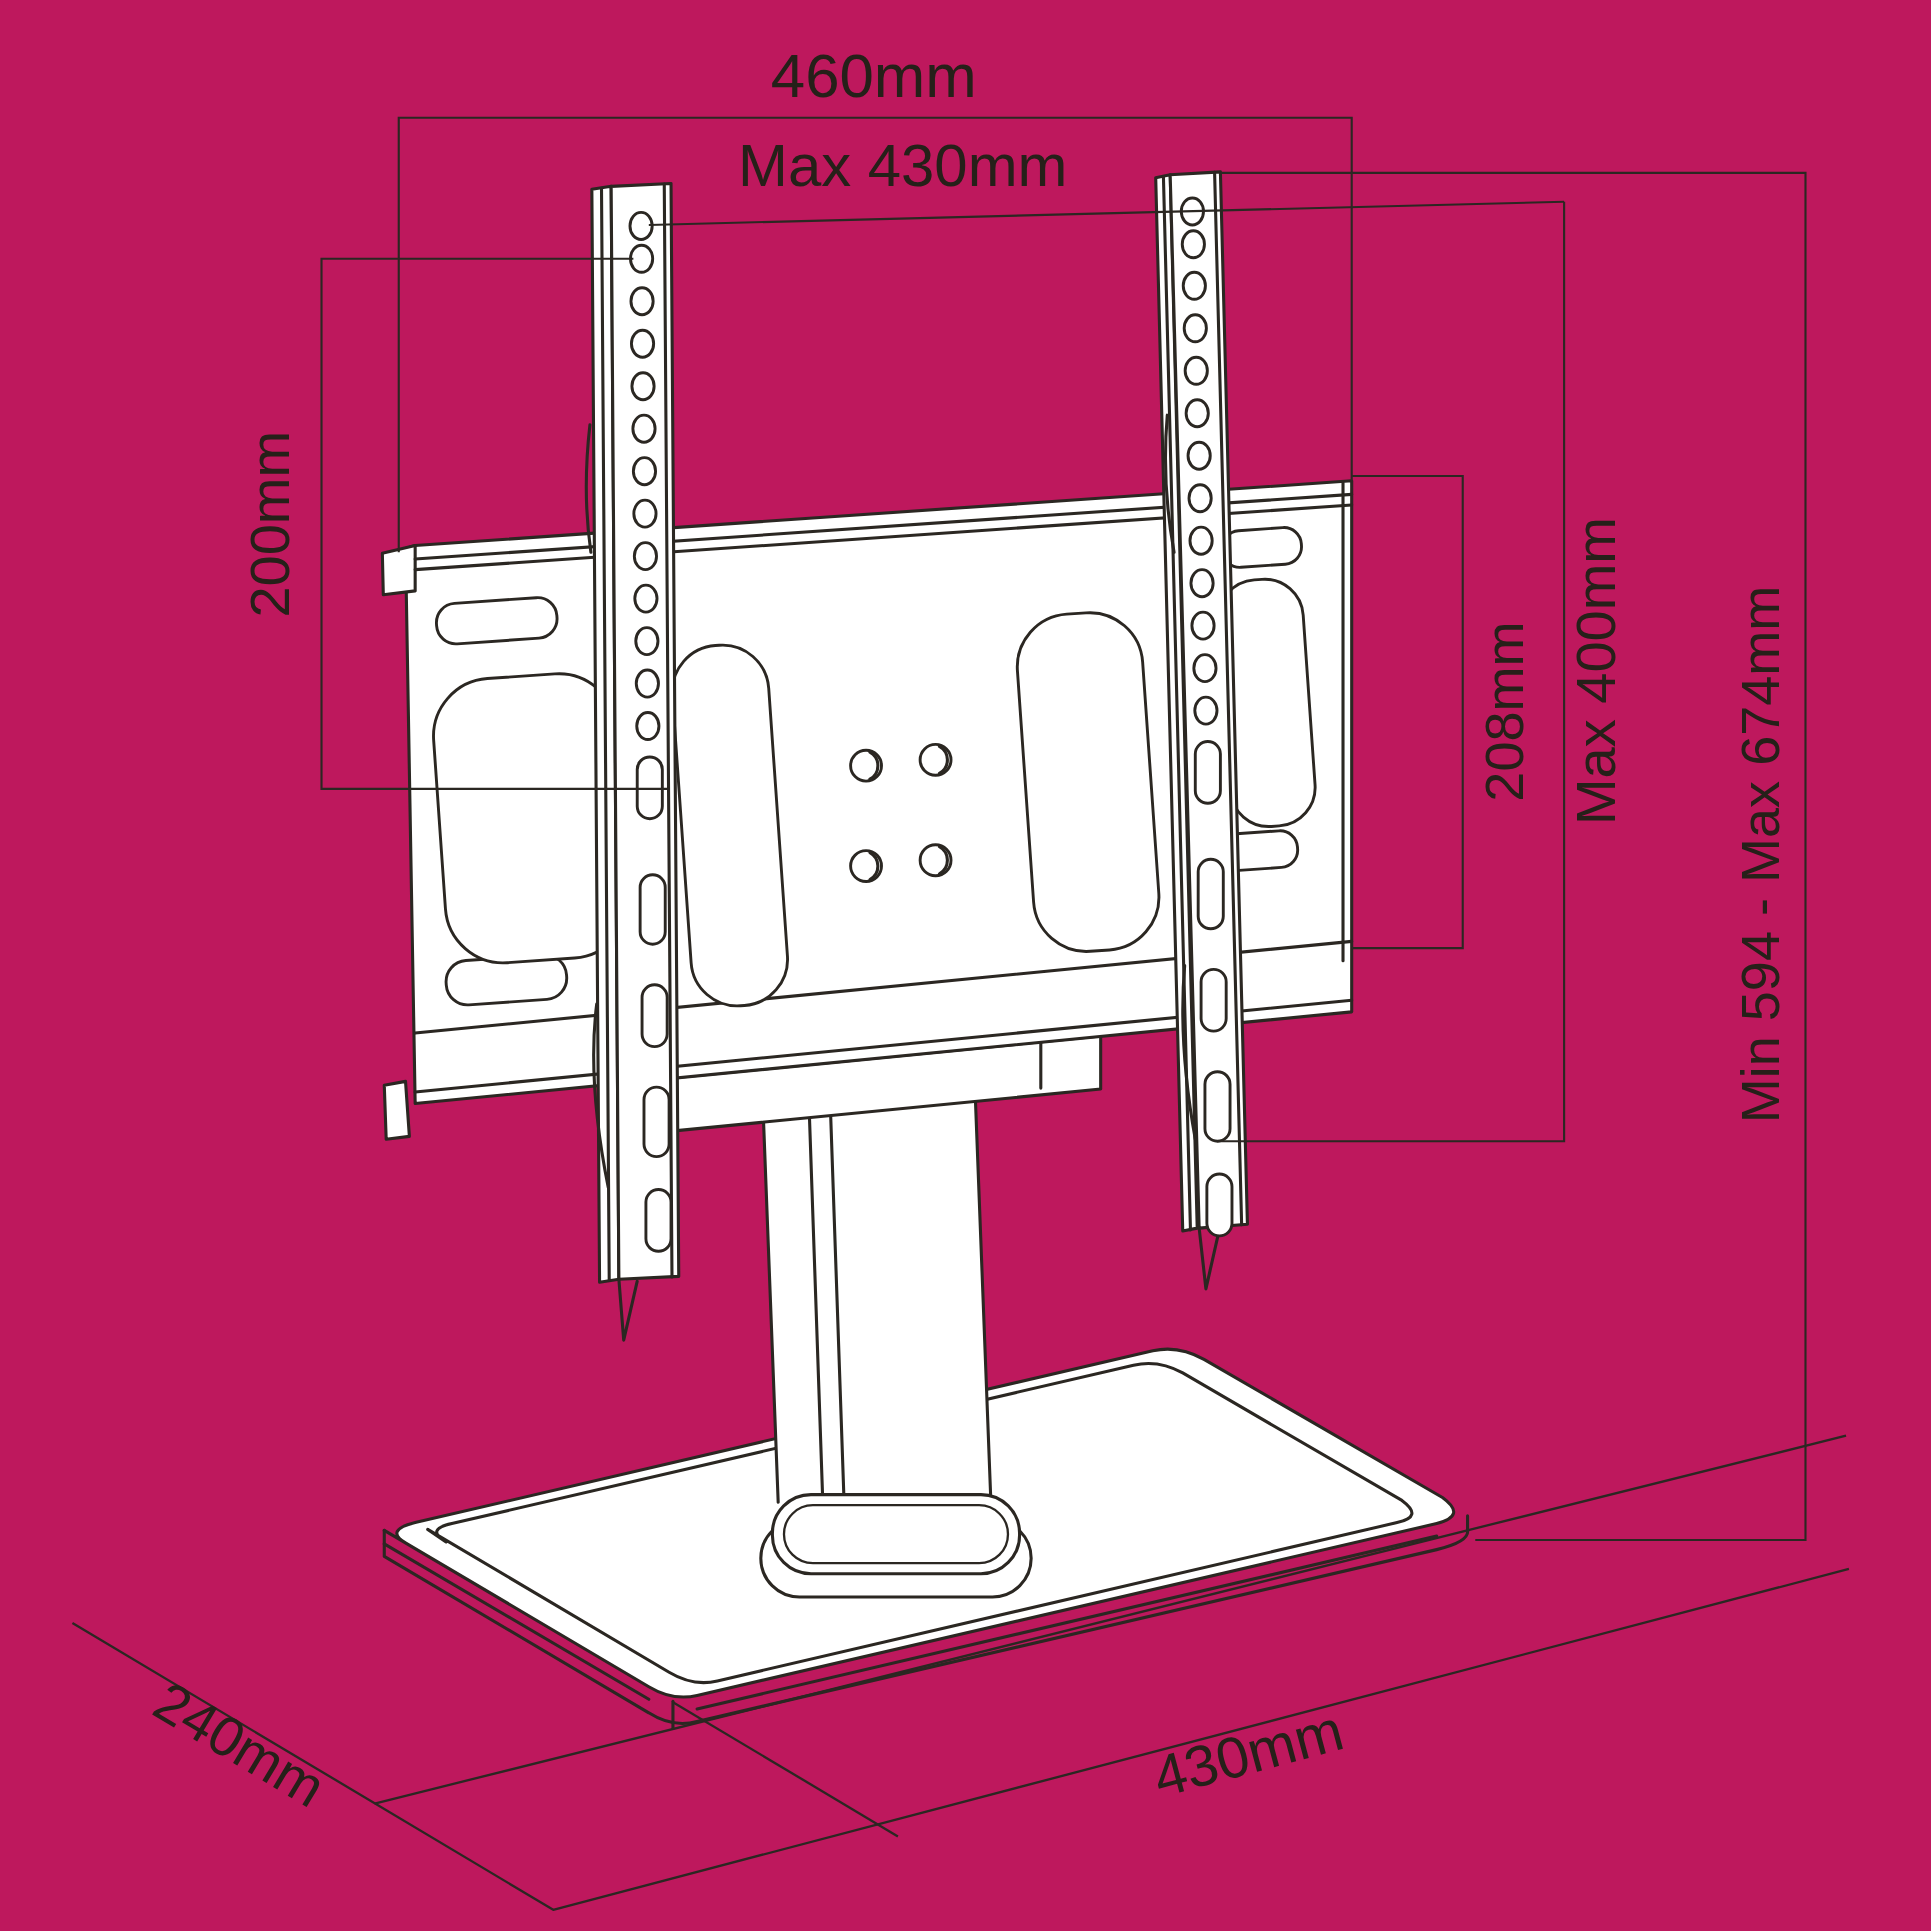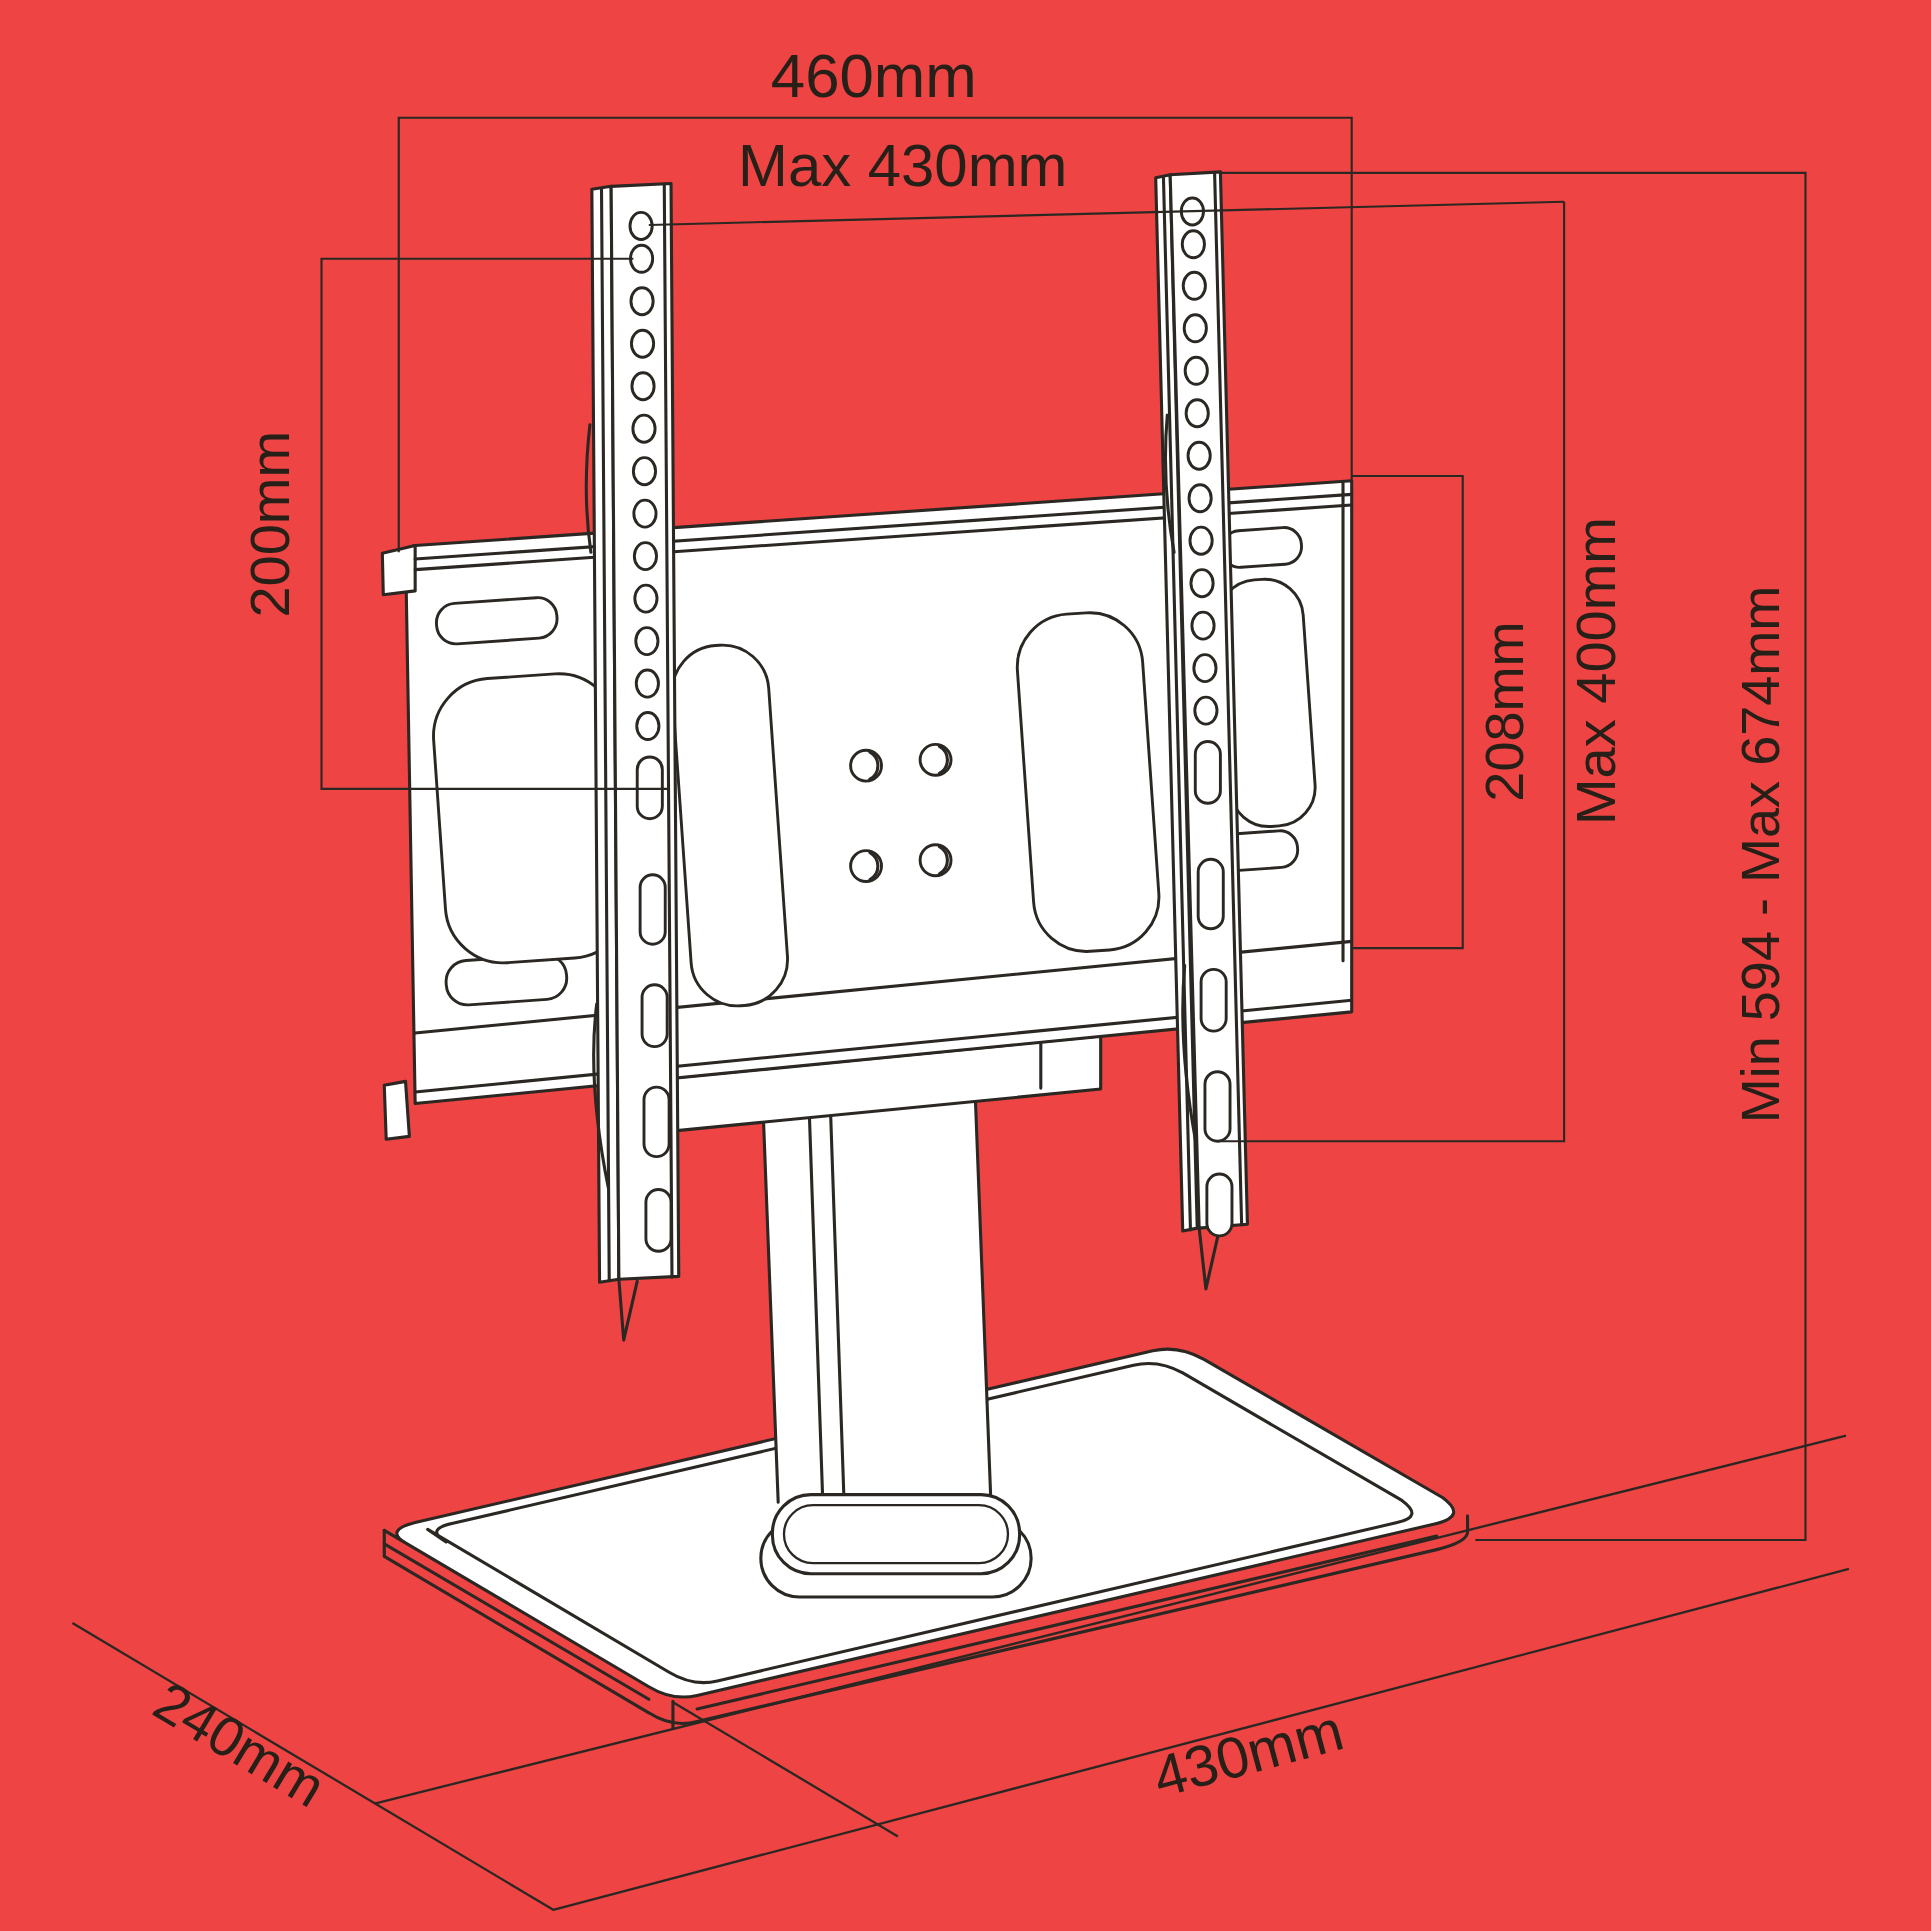--- a/index.html
+++ b/index.html
@@ -1,16 +1,16 @@
 <!DOCTYPE html>
 <html><head>
 <meta charset="utf-8">
 <style>
   html,body{margin:0;padding:0;background:#ffffff;}
-  .stage{width:1931px;height:1931px;position:relative;background:#ef4444;}
+  .stage{width:1931px;height:1931px;position:relative;background:#be185d;}
   svg{display:block;}
   .fw{fill:#ffffff;stroke:#2b2722;stroke-width:3.2;stroke-linejoin:round;}
   .ln{fill:none;stroke:#2b2722;stroke-width:3.2;stroke-linejoin:round;stroke-linecap:round;}
   .thin{fill:none;stroke:#2b2722;stroke-width:2.4;stroke-linejoin:round;}
   .hole{fill:#ffffff;stroke:#2b2722;stroke-width:3;}
   .dim{fill:none;stroke:#2b2722;stroke-width:2.2;stroke-linejoin:miter;}
   text{font-family:"Liberation Sans","DejaVu Sans",sans-serif;fill:#262019;}
 </style>
 </head>
 <body>

